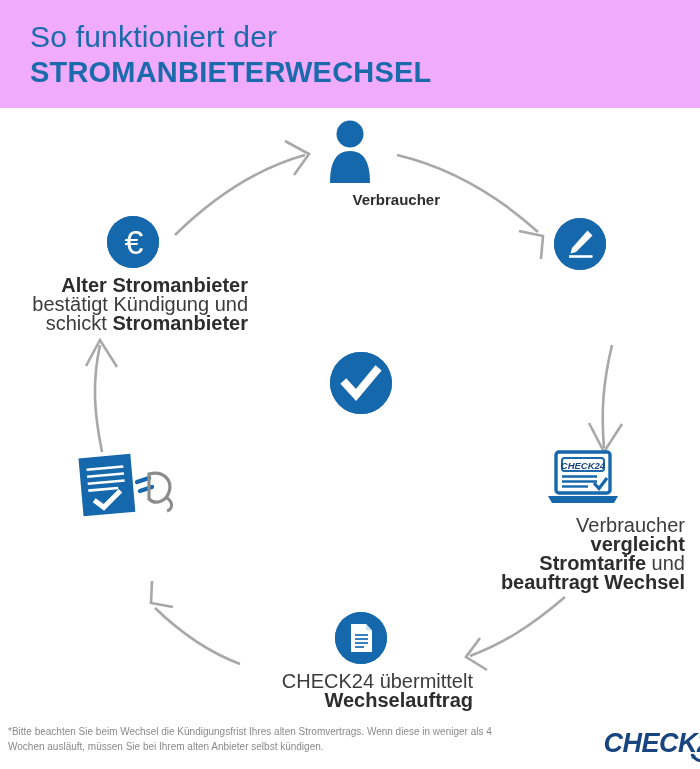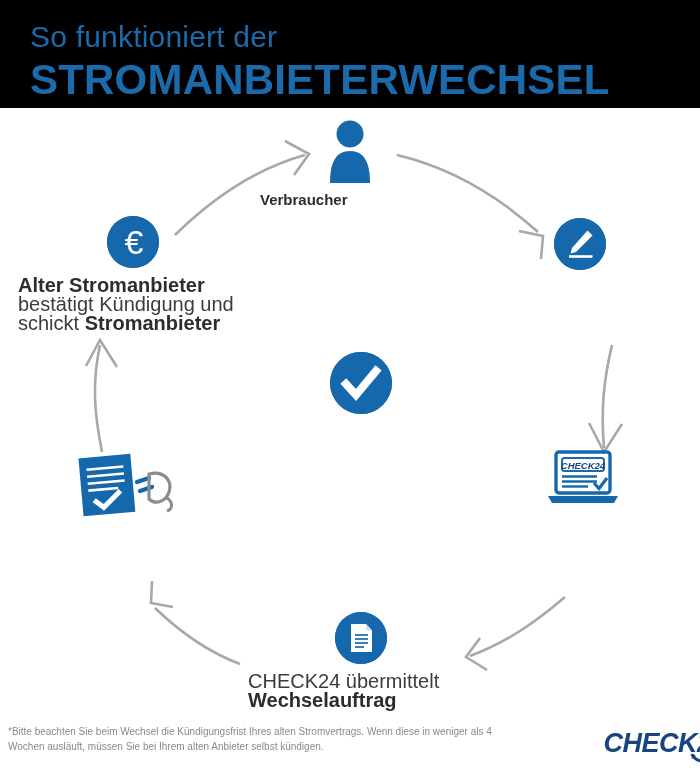--- a/index.html
+++ b/index.html
@@ -7,36 +7,36 @@
     width:700px;height:769px;
     background:#ffffff;
     font-family:"Liberation Sans", sans-serif;
     color:#3a3a3a;
     overflow:hidden;
     position:relative;
   }
   
   #header{
     position:absolute;left:0;top:0;width:700px;height:108px;
-    background:#000000;
+    background:#f0abfc;
   }
   #header .line1{
     position:absolute;left:30px;top:20px;
     font-size:30px;font-weight:400;color:#1b6aab;letter-spacing:0.2px;
   }
   #header .line2{
     position:absolute;left:30px;top:56px;
-    font-size:42px;font-weight:700;color:#1b6aab;letter-spacing:0.2px;text-align:right;
+    font-size:29px;font-weight:700;color:#1b6aab;letter-spacing:0.2px;text-align:right;
   }
 
   
   #arrows{position:absolute;left:0;top:0;width:700px;height:769px;}
 
   
-  .node{position:absolute;text-align:left;}
+  .node{position:absolute;text-align:right;}
   .node .cap{
     font-size:20px;line-height:19px;color:#3c3c3c;font-weight:400;
   }
   .node .cap b{font-weight:700;color:#2d2d2d;}
   .circ{
     width:52px;height:52px;border-radius:50%;
     background:#1668ac;margin:0 auto 8px auto;position:relative;
   }
   .circ svg{position:absolute;left:0;top:0;}
 
@@ -135,20 +135,21 @@
       <text x="39" y="18.5" font-family="Liberation Sans, sans-serif" font-size="9.5" font-weight="700" font-style="italic" fill="#18457f" text-anchor="middle">CHECK24</text>
       <g stroke="#1668ac" stroke-width="2.4" stroke-linecap="butt">
         <path d="M18,26.5 L53,26.5"></path>
         <path d="M18,31.5 L53,31.5"></path>
         <path d="M18,36.5 L44,36.5"></path>
       </g>
       <path d="M50,33 L55,38.5 L63,28" fill="none" stroke="#1668ac" stroke-width="3.2"></path>
       <path d="M4,46 L74,46 L70,53 L8,53 Z" fill="#1668ac"></path>
     </svg>
   </div>
+  <div class="cap">Verbraucher <b>vergleicht</b><br><b>Stromtarife</b> und<br><b>beauftragt Wechsel</b></div>
 </div>
 
 <div class="node" id="n-doc">
   <div class="circ">
     <svg width="52" height="52" viewBox="0 0 52 52">
       <circle cx="26" cy="26" r="26" fill="#1668ac"></circle>
       <path d="M16,12 L31,12 L37,18.5 L37,40 L16,40 Z" fill="#ffffff"></path>
       <path d="M31,12 L31,18.5 L37,18.5 Z" fill="#cfe0ef"></path>
       <g stroke="#1668ac" stroke-width="1.7">
         <path d="M20,23 L33,23"></path>

